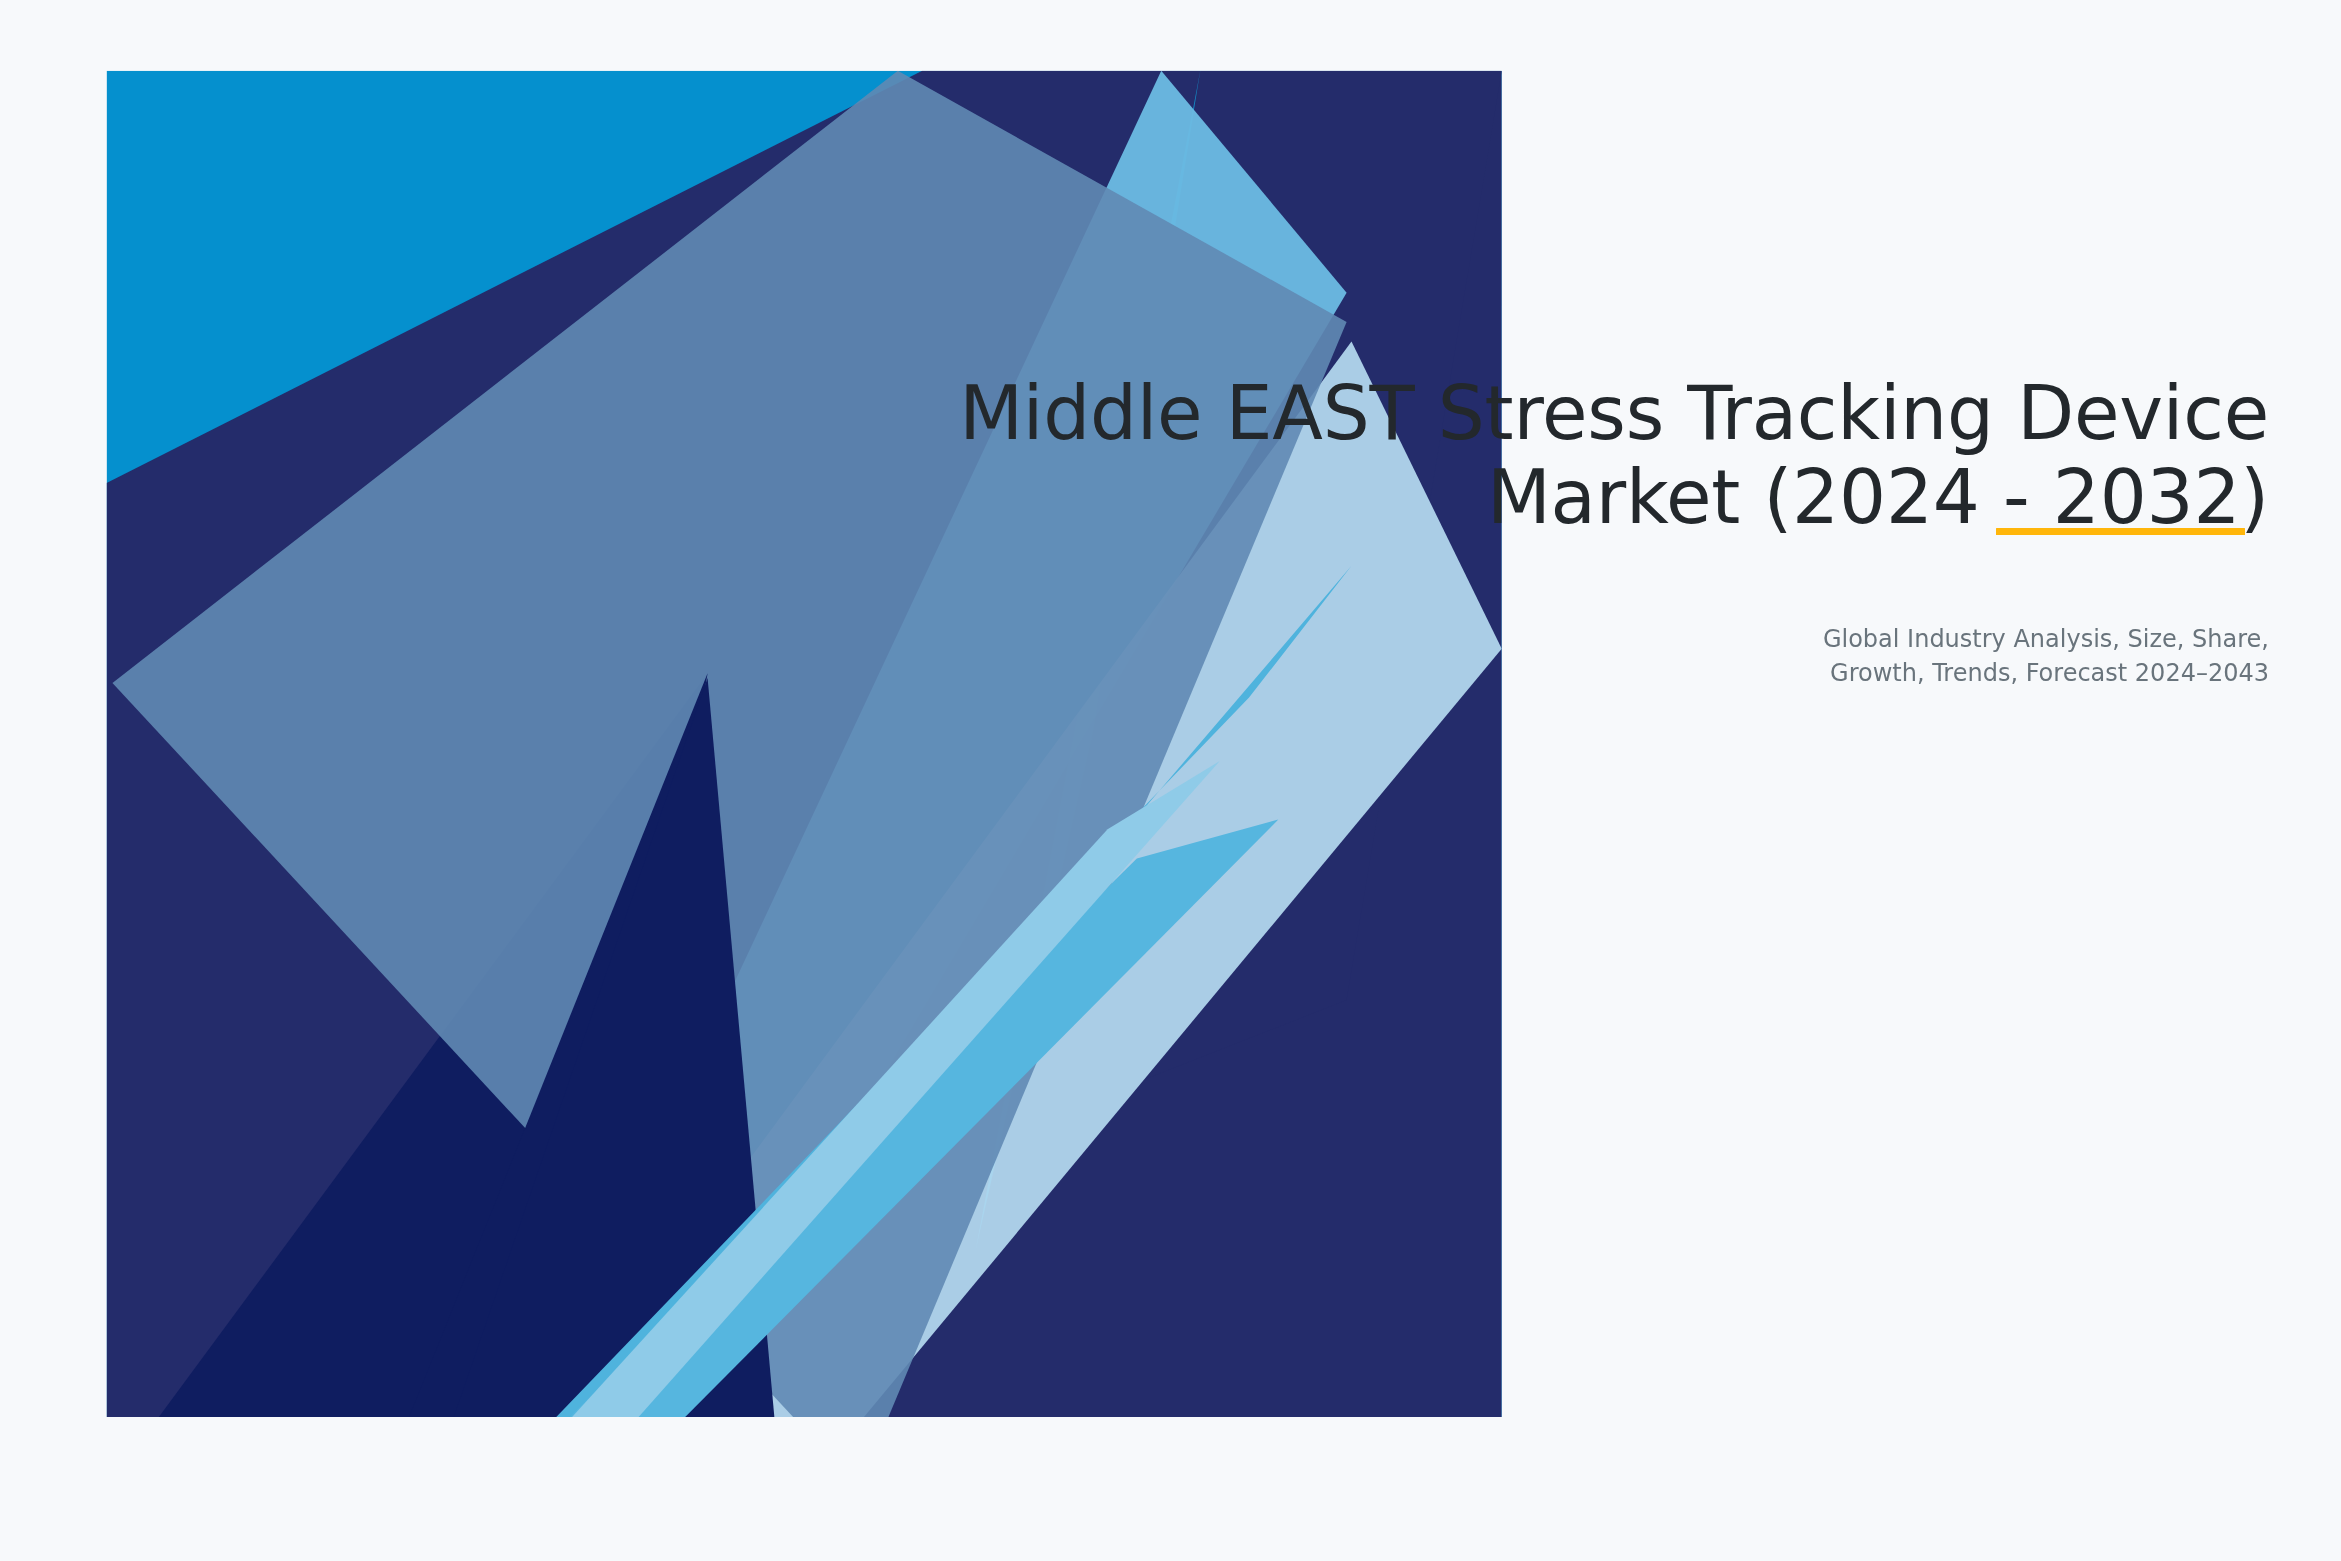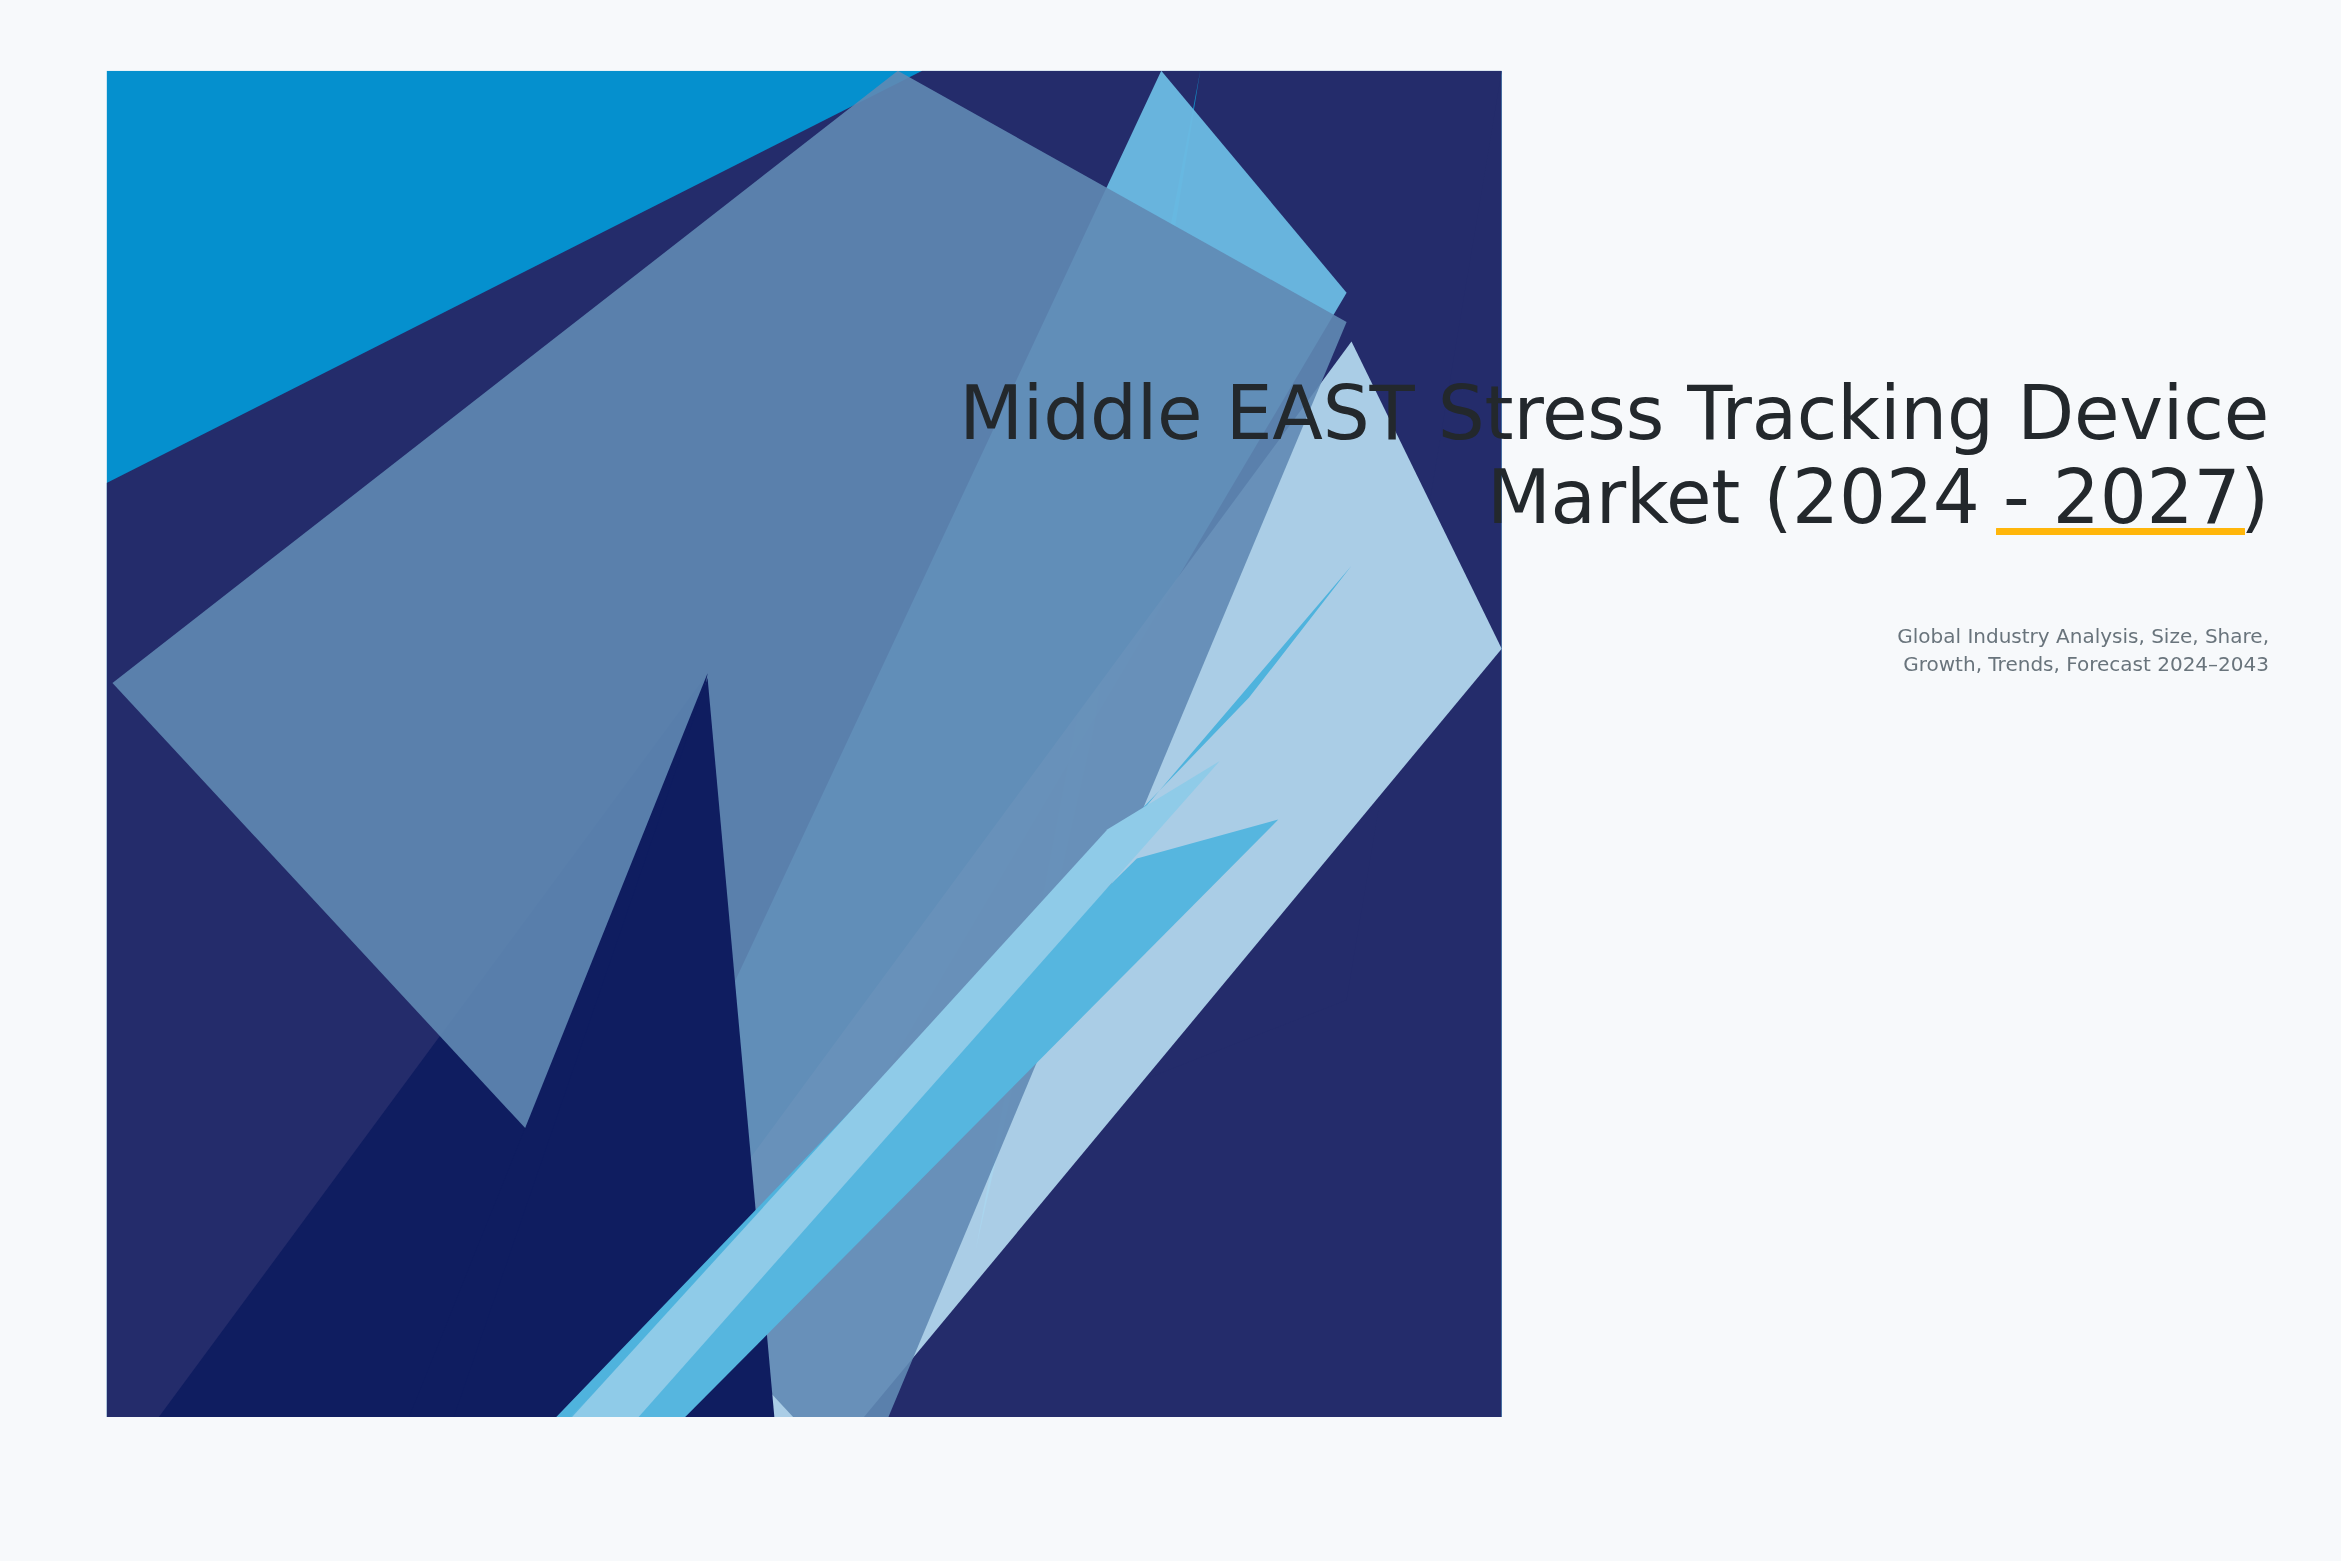--- a/index.html
+++ b/index.html
@@ -54,21 +54,21 @@
     left: 1996px;
     top: 528px;
     width: 249px;
     height: 6.8px;
     background: #ffb60a;
     border-radius: 0.5px;
   }
 
   #report-subtitle {
     margin: 82px 0 0 0;
-    font-size: 20px;
+    font-size: 24px;
     line-height: 1.42;
     font-weight: 400;
     color: #69747c;
     white-space: pre-line;
     font-family: "DejaVu Sans", "Liberation Sans", sans-serif;
   }
 </style>
 </head>
 <body>
 
@@ -108,21 +108,21 @@
 
       <polygon fill="#56b6df" points="2620,1680 1260,3050 1020,3050 2330,1760"></polygon>
 
       <polygon fill="#8fcbe8" points="2500,1560 1180,3050 1040,3050 2270,1700"></polygon>
 
     </g>
   </svg>
 
   <div id="text-block">
 
-    <h1 id="report-title" style="color: rgb(35, 40, 44);"><span>Middle EAST Stress Tracking Device</span><br><span>Market (2024 - 2027)</span></h1>
+    <h1 id="report-title" style="color: rgb(35, 40, 44);"><span>Middle EAST Stress Tracking Device</span><br><span>Market (2024 - 2032)</span></h1>
 
     <p id="report-subtitle" style="color: rgb(105, 116, 124);"><span>Global Industry Analysis, Size, Share,</span><br><span>Growth, Trends, Forecast 2024–2043</span></p>
   </div>
 
   <div id="title-underline" style="background: rgb(255, 182, 10);"></div>
 
 </div>
 
 
 </body></html>

